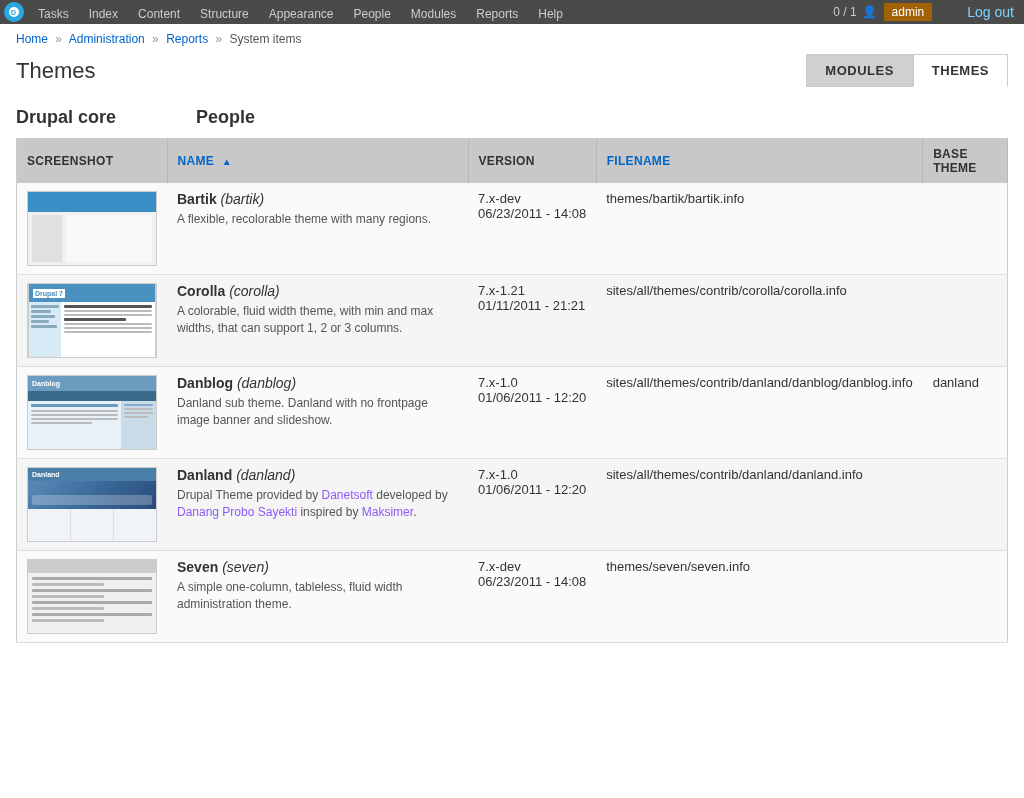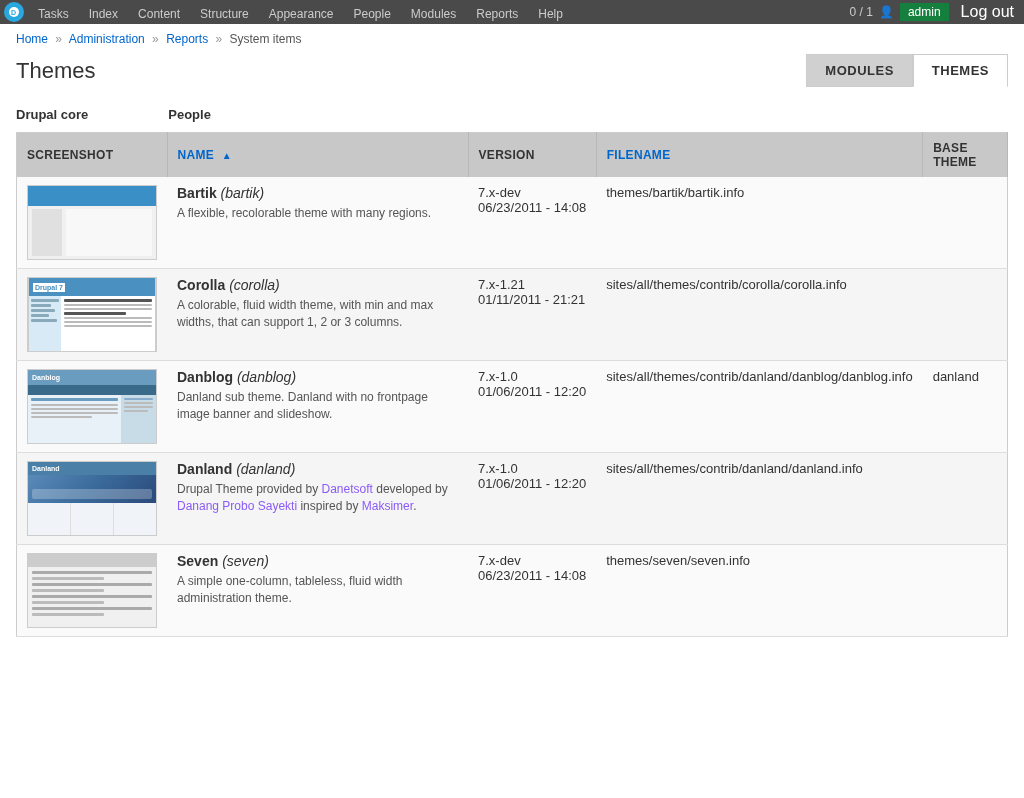--- a/index.html
+++ b/index.html
@@ -38,30 +38,31 @@
     .nav-right {
       display: flex;
       align-items: center;
       gap: 6px;
       color: #ccc;
       font-size: 12px;
       margin-left: auto;
     }
     .nav-user-count { color: #ccc; }
     .nav-admin {
-      background: #15803d;
+      background: #a16207;
       color: #fff;
       padding: 2px 8px;
       font-size: 12px;
     }
     .nav-logout {
-      color: #ffffff;
+      color: #7dd3fc;
       cursor: pointer;
-      font-size: 16px;
+      font-size: 14px;
       padding: 2px 6px;
+      margin-left: 23px;
     }
 
     
     #breadcrumb {
       padding: 8px 16px 2px 16px;
       font-size: 12px;
       color: #555;
     }
     #breadcrumb a { color: #0066cc; text-decoration: none; }
     #breadcrumb .sep { margin: 0 4px; color: #999; }
@@ -106,21 +107,21 @@
     
     #filter-area {
       padding: 10px 16px;
       display: flex;
       flex-direction: column;
       gap: 6px;
     }
     .filter-labels {
       display: flex;
       gap: 80px;
-      font-size: 13px;
+      font-size: 18px;
       font-weight: bold;
     }
     .filter-controls {
       display: flex;
       align-items: center;
       gap: 10px;
     }
     .filter-select {
       height: 26px;
       padding: 2px 4px;

